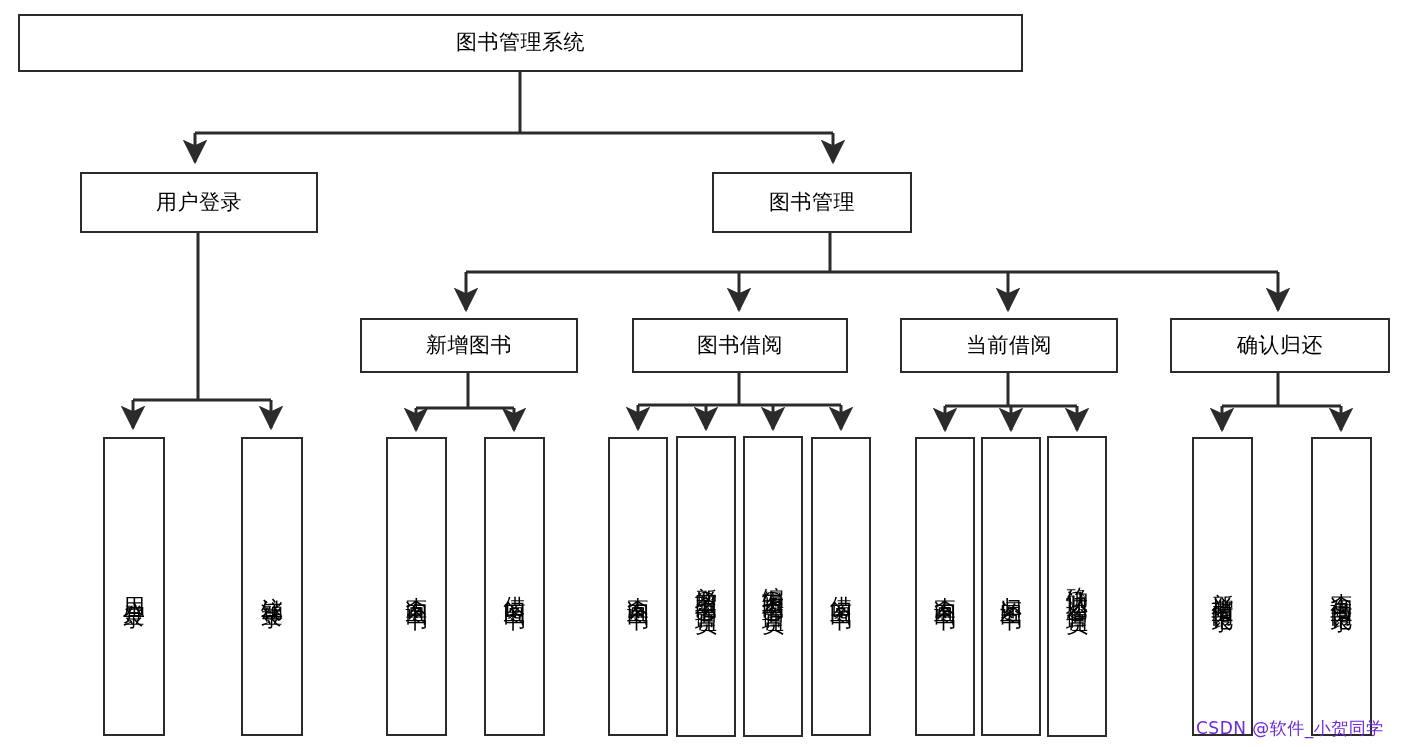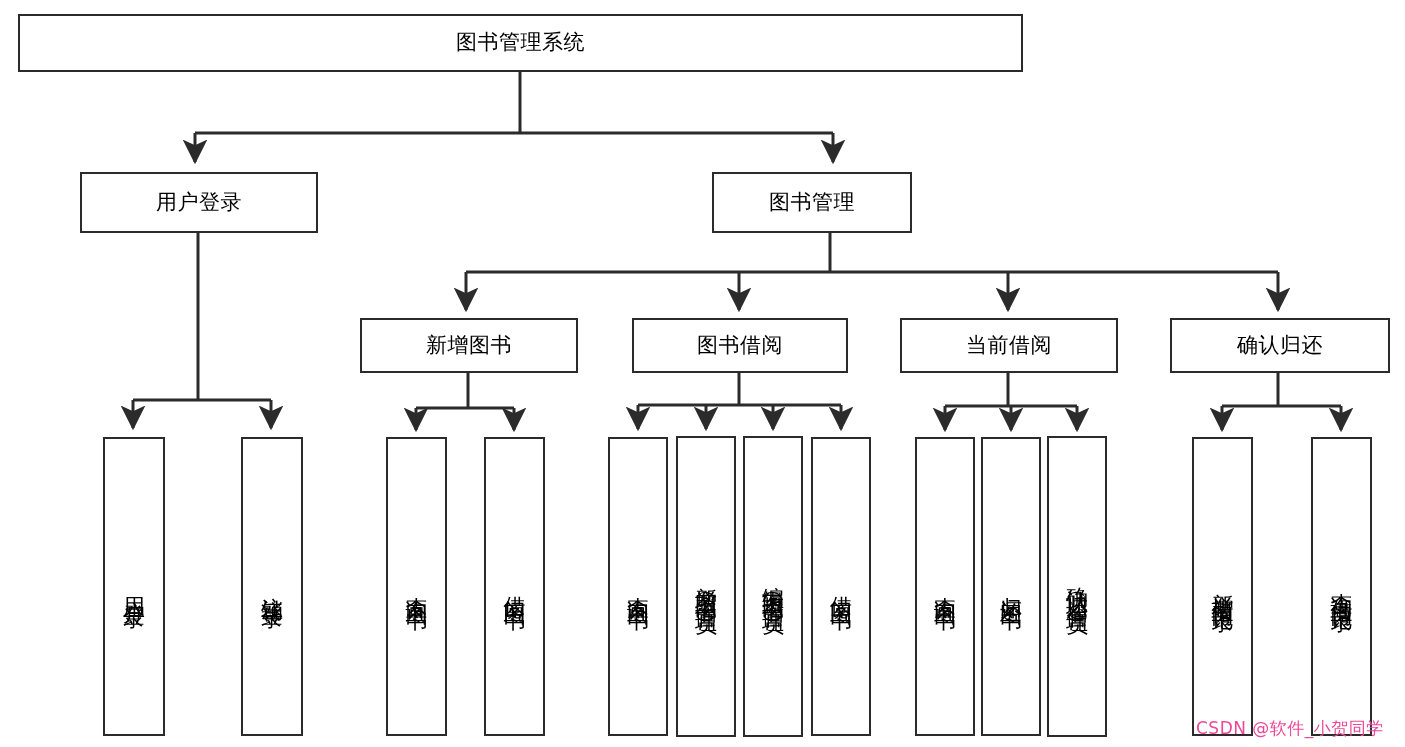--- a/index.html
+++ b/index.html
@@ -52,21 +52,21 @@
     justify-content: center;
   }
   .node.vert .vlabel {
     writing-mode: vertical-rl;
     text-orientation: upright;
     white-space: nowrap;
   }
   .watermark {
     position: absolute;
     font-size: 17px;
-    color: #ec4899;
+    color: #6d28d9;
     letter-spacing: 0.5px;
     white-space: nowrap;
     user-select: none;
   }
 </style>
 </head>
 <body>
 
 <div id="canvas">
 

